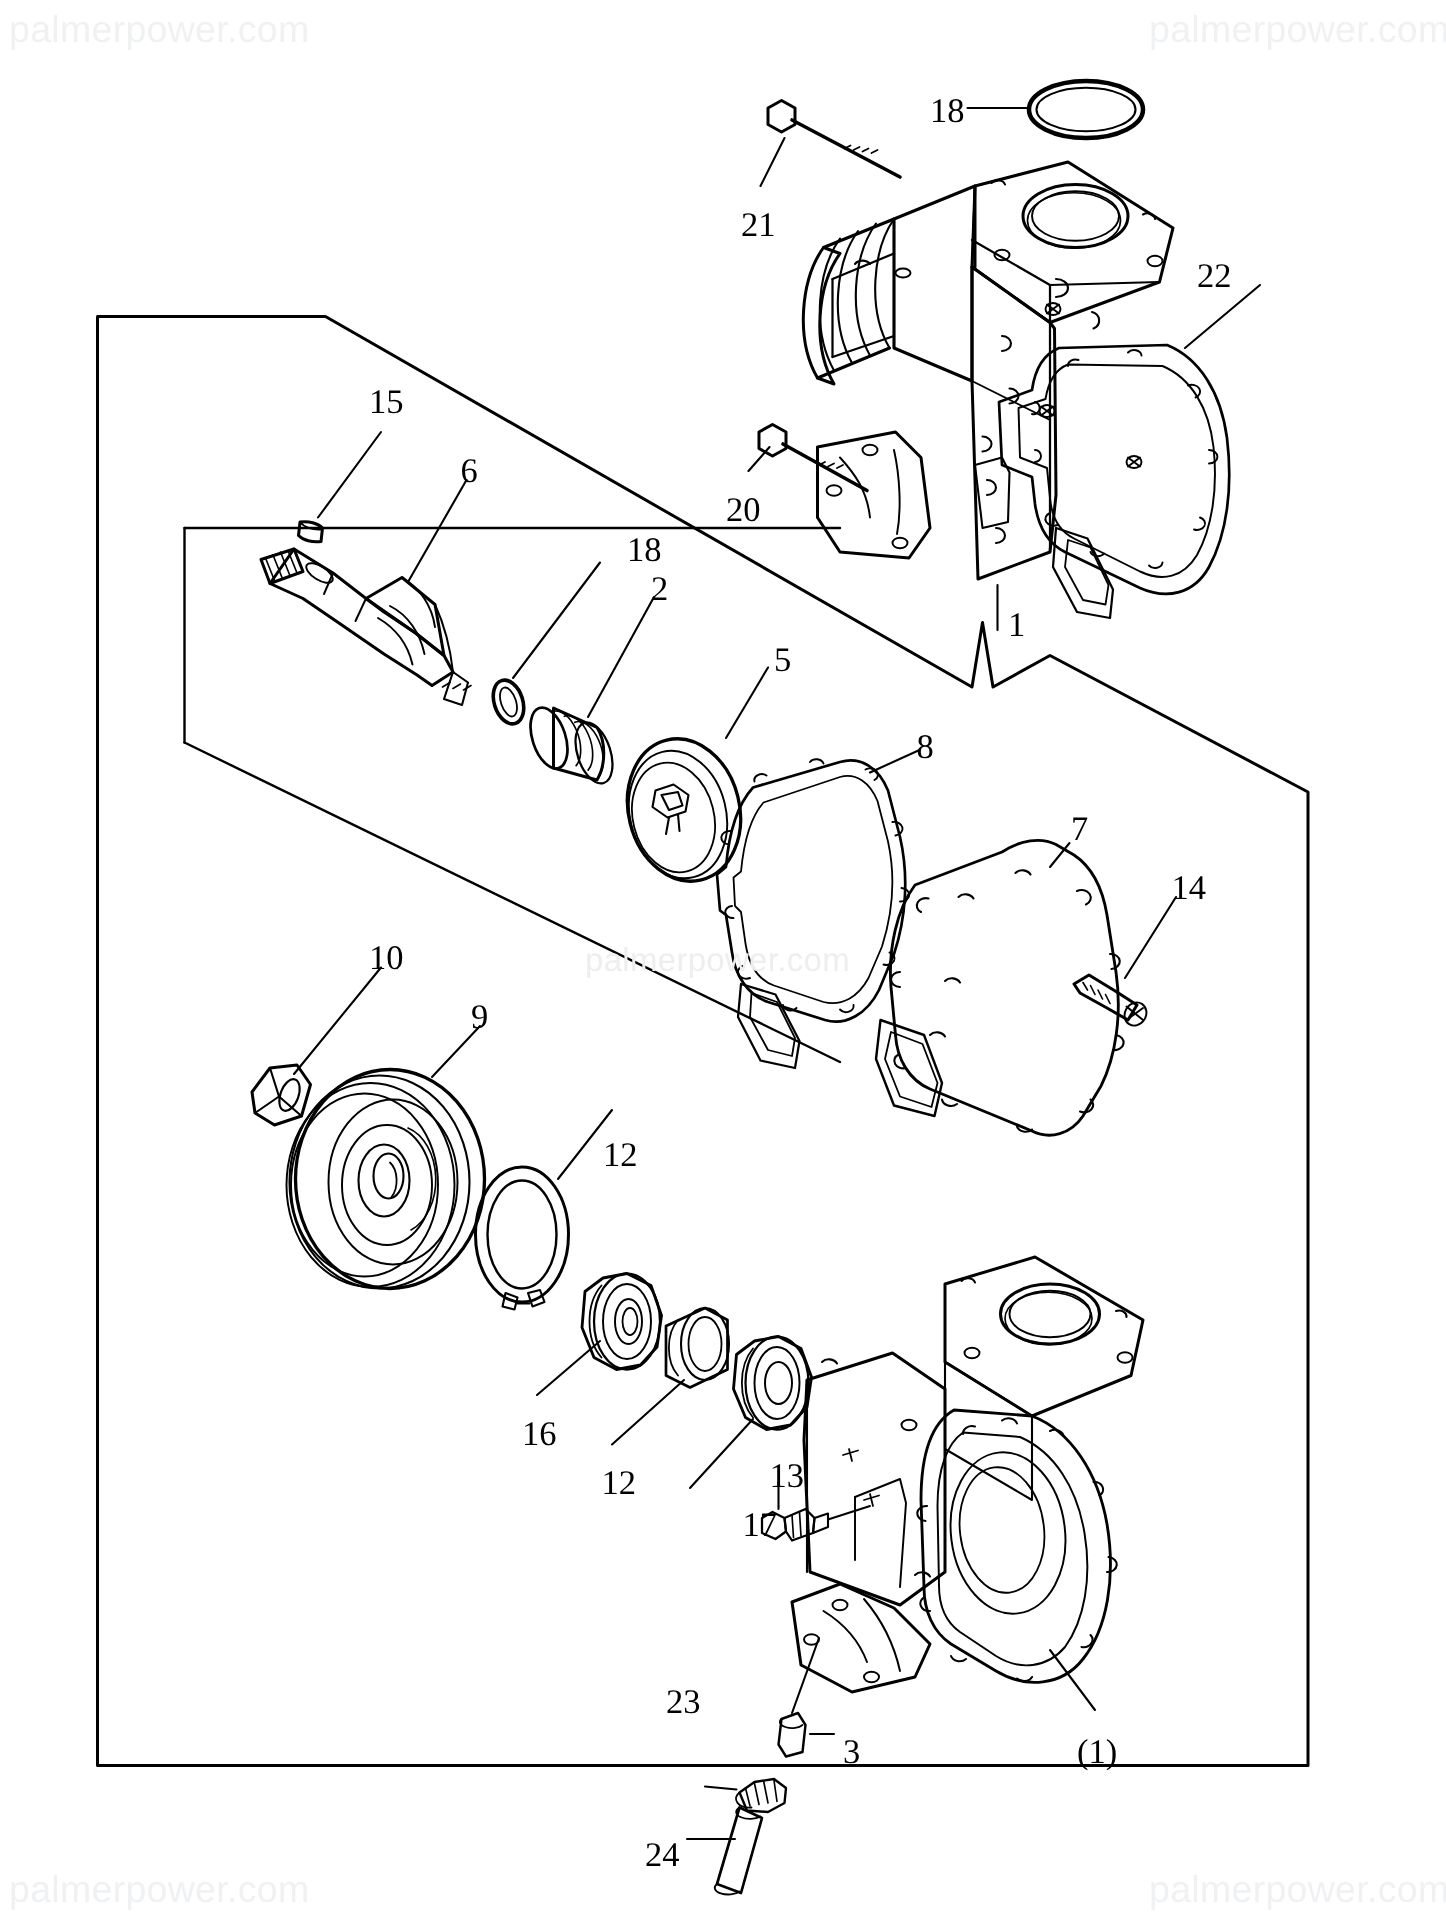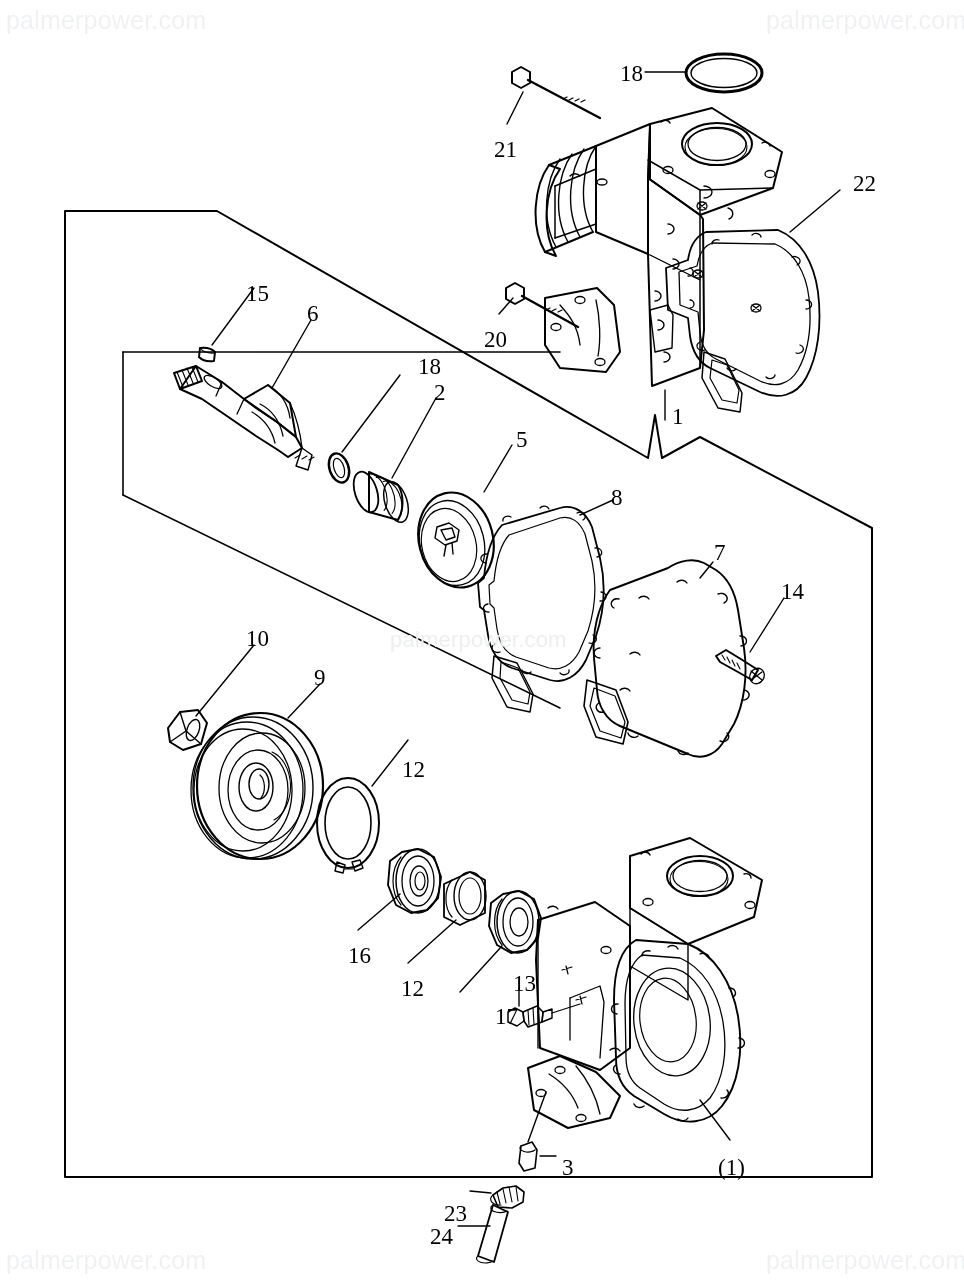--- a/index.html
+++ b/index.html
@@ -488,38 +488,38 @@
   </svg>
 
   <div class="wm wm-tl">palmerpower.com</div>
   <div class="wm wm-tr">palmerpower.com</div>
   <div class="wm wm-c">palmerpower.com</div>
   <div class="wm wm-bl">palmerpower.com</div>
   <div class="wm wm-br">palmerpower.com</div>
 
   <div id="callout-layer">
       <div class="num" style="left: 620px; top: 62px;">18</div>
-      <div class="num" style="left: 853px; top: 172px; font-family: Liberation Serif, serif;">22</div>
+      <div class="num" style="left: 798px; top: 172px; font-family: Liberation Serif, serif;">22</div>
       <div class="num" style="left: 494px; top: 138px;">21</div>
       <div class="num" style="left: 484px; top: 328px;">20</div>
       <div class="num" style="left: 672px; top: 405px;">1</div>
-      <div class="num" style="left: 246px; top: 282px;">15</div>
+      <div class="num" style="left: 246px; top: 256px;">15</div>
       <div class="num" style="left: 307px; top: 302px;">6</div>
       <div class="num" style="left: 418px; top: 355px; text-align: center;">18</div>
       <div class="num" style="left: 434px; top: 381px;">2</div>
       <div class="num" style="left: 516px; top: 428px;">5</div>
       <div class="num" style="left: 611px; top: 486px;">8</div>
       <div class="num" style="left: 714px; top: 541px;">7</div>
       <div class="num" style="left: 781px; top: 580px;">14</div>
       <div class="num" style="left: 246px; top: 627px;">10</div>
       <div class="num" style="left: 314px; top: 666px;">9</div>
       <div class="num" style="left: 402px; top: 722px; margin-top: 36px;">12</div>
       <div class="num" style="left: 348px; top: 944px;">16</div>
       <div class="num" style="left: 401px; top: 977px;">12</div>
       <div class="num" style="left: 451px; top: 1005px; margin-left: 44px;">17</div>
       <div class="num" style="left: 513px; top: 972px;">13</div>
       <div class="num" style="left: 562px; top: 1156px;">3</div>
       <div class="num" style="left: 718px; top: 1156px;">(1)</div>
-      <div class="num" style="left: 444px; top: 1202px; text-align: right;">23</div>
+      <div class="num" style="left: 444px; top: 1123px; text-align: right;">23</div>
       <div class="num" style="left: 430px; top: 1225px;">24</div>
     </div>
 
 </div>
 
 </body></html>

